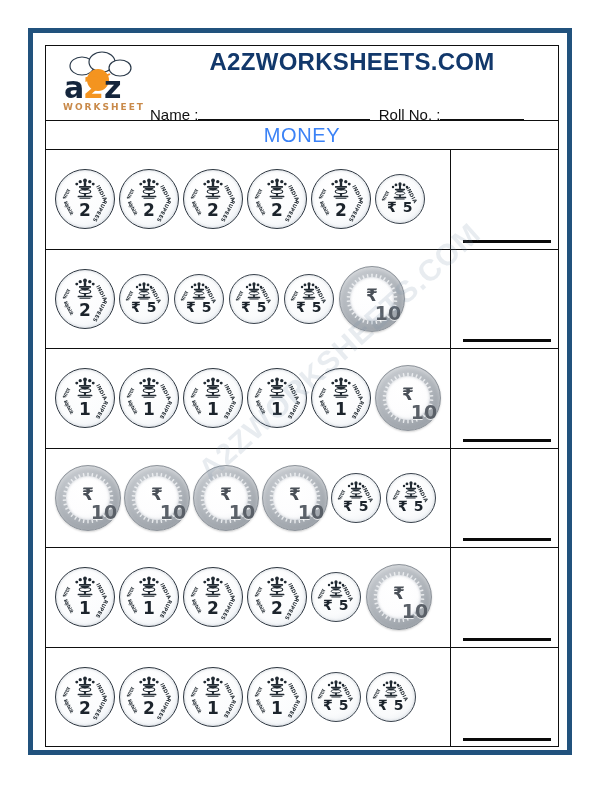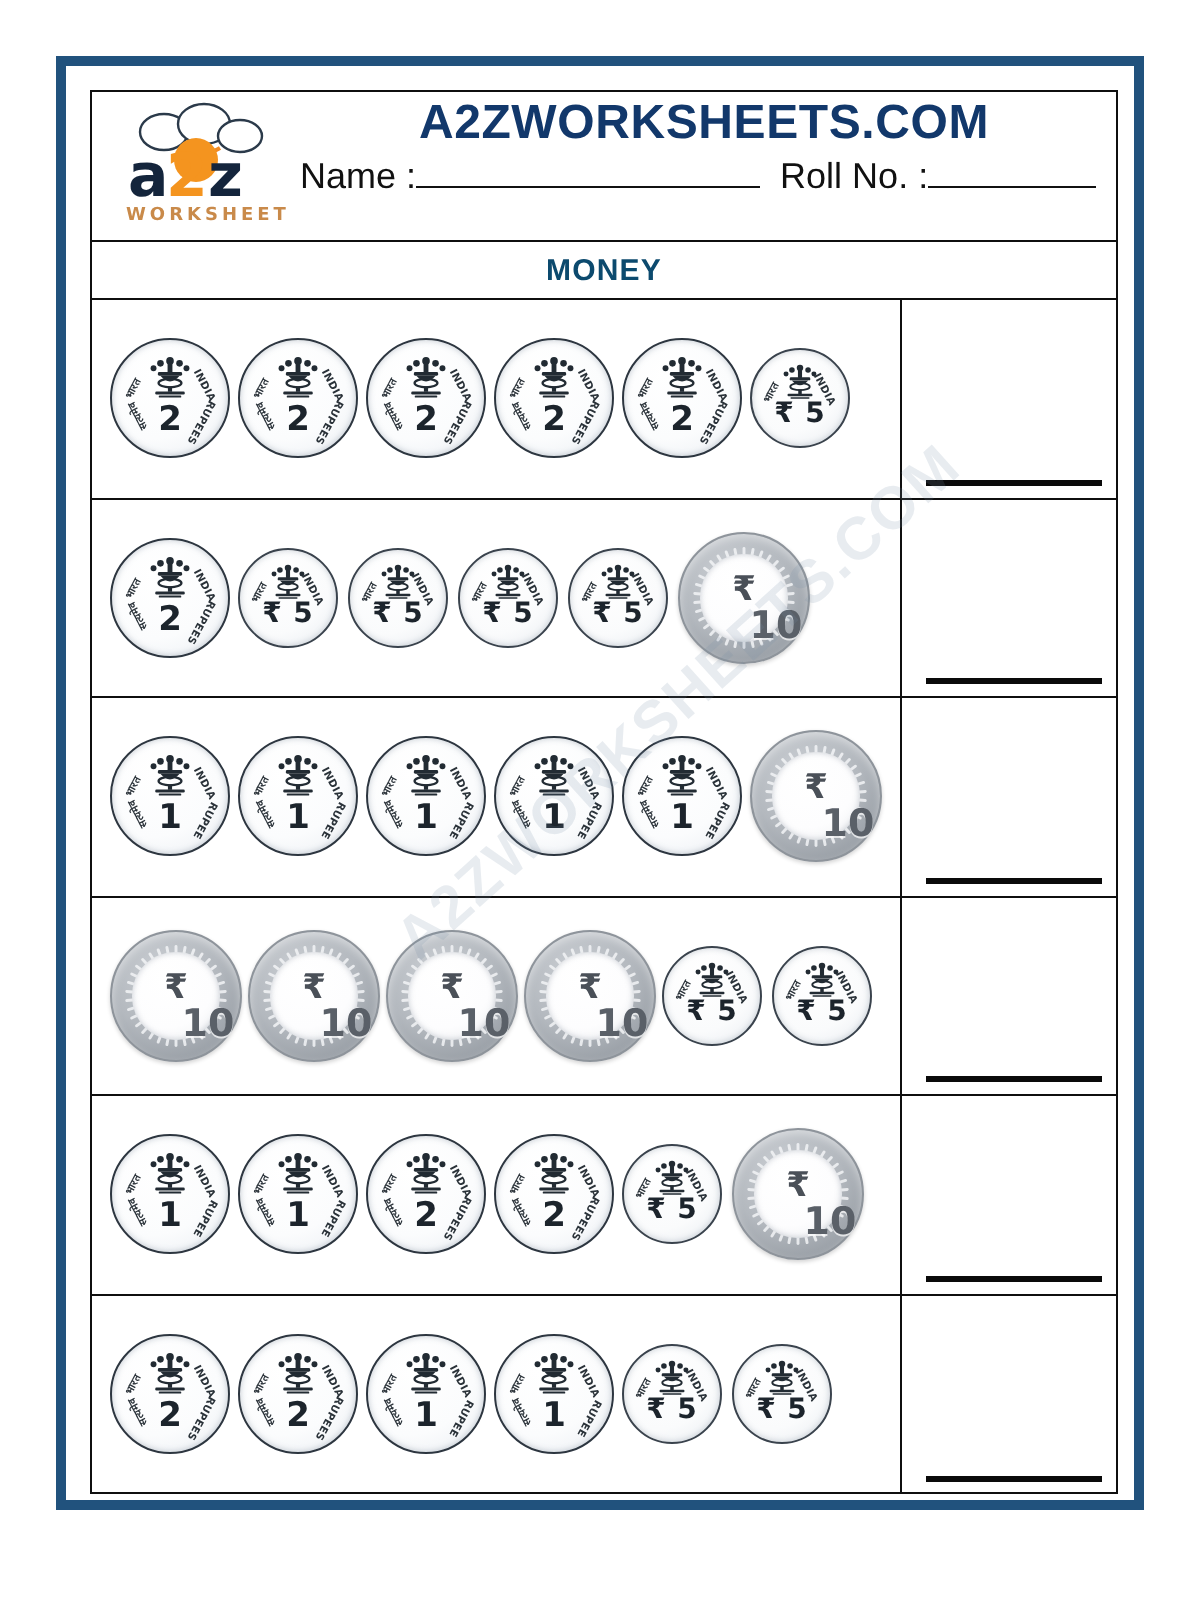--- a/index.html
+++ b/index.html
@@ -85,23 +85,24 @@
     text-align: center;
     font-size: 24px;
     font-weight: bold;
     color: #12386b;
     letter-spacing: 0.3px;
   }
   .field-row {
     position: absolute;
     left: 104px;
     height: 18px;
-    font-size: 18px;
+    font-size: 15px;
     color: #111111;
     white-space: nowrap;
+    margin-top: 28px;
   }
   .field-row.r1 { top: 32px; }
   .field-row.r2 { top: 54px; }
   .fl { display: inline-block; vertical-align: baseline; }
   .blank {
     display: inline-block;
     border-bottom: 1.2px solid #111111;
     height: 12px;
     vertical-align: baseline;
   }
@@ -119,23 +120,23 @@
     width: 514px;
     height: 29px;
     border: 1.5px solid #0f0f0f;
     border-top: none;
     box-sizing: border-box;
     display: flex;
     align-items: center;
     justify-content: center;
   }
   .title-text {
-    font-size: 15px;
-    font-weight: bold;
-    color: #0c4a6e;
+    font-size: 20px;
+    font-weight: normal;
+    color: #3b82f6;
     letter-spacing: 0.6px;
   }
 
   
   .table {
     position: absolute;
     left: 8px;
     top: 113px;
     width: 514px;
     height: 597px;

